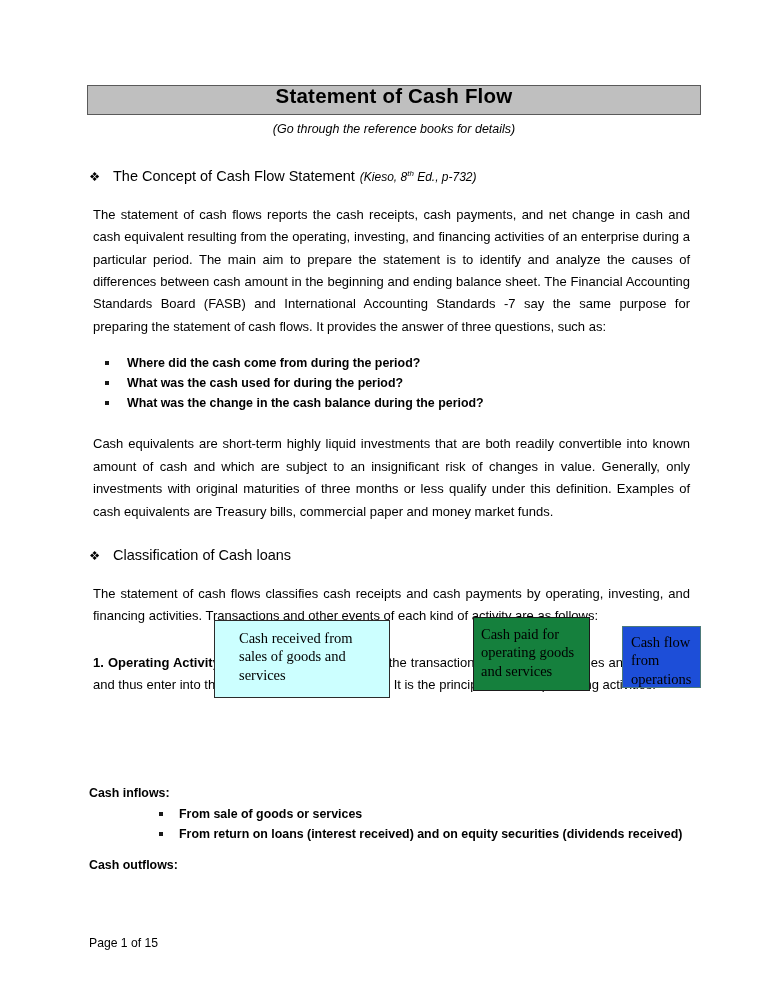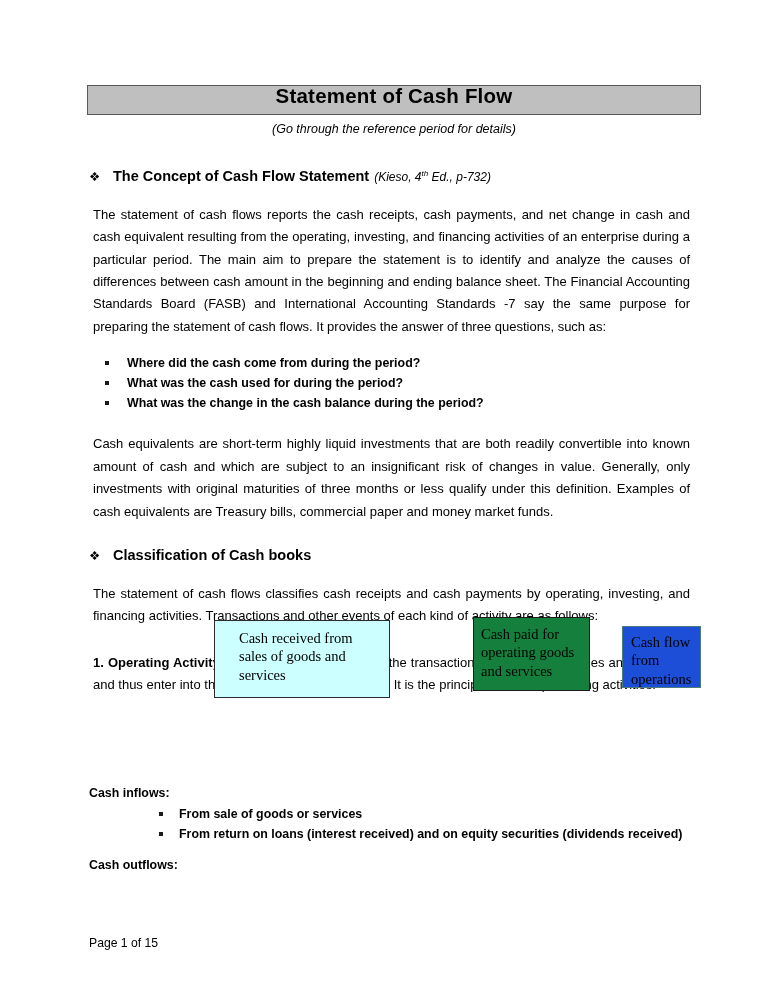--- a/index.html
+++ b/index.html
@@ -74,21 +74,21 @@
   }
   .section-heading .dia {
     display: inline-block;
     width: 24px;
     font-size: 12.5px;
     font-weight: normal;
     line-height: 1;
     flex: none;
   }
   .section-heading .htext {
-    font-weight: bold;
+    font-weight: normal;
   }
   .cite {
     font-weight: normal;
     font-style: italic;
     font-size: 12px;
     margin-left: 5px;
   }
   .cite sup {
     font-size: 8px;
     vertical-align: super;
@@ -200,28 +200,28 @@
   }
 </style>
 </head>
 <body>
 
 <div class="page">
 
   <div class="title-bar">
     <span class="title-bar-text">Statement of Cash Flow</span>
   </div>
-  <div class="subtitle">(Go through the reference period for details)</div>
+  <div class="subtitle">(Go through the reference books for details)</div>
 
   <div class="content">
 
     <div class="section-heading">
       <span class="dia">❖</span>
       <span>
-        <span class="htext">The Concept of Cash Flow Statement</span><span class="cite"><span>(Kieso, 4</span><sup>th</sup><span> Ed., p-732)</span></span>
+        <span class="htext">The Concept of Cash Flow Statement</span><span class="cite"><span>(Kieso, 8</span><sup>th</sup><span> Ed., p-732)</span></span>
       </span>
     </div>
 
     <div class="sp-16"></div>
 
     <p class="body">The statement of cash flows reports the cash receipts, cash payments, and net change in cash and cash equivalent resulting from the operating, investing, and financing activities of an enterprise during a particular period.  The main aim to prepare the statement is to identify and analyze the causes of differences between cash amount in the beginning and ending balance sheet. The Financial Accounting Standards Board (FASB) and International Accounting Standards -7 say the same purpose for preparing the statement of cash flows. It provides the answer of three questions, such as:</p>
 
     <div class="sp-11"></div>
 
     <ul class="sqlist">
@@ -231,21 +231,21 @@
     </ul>
 
     <div class="sp-16"></div>
 
     <p class="body">Cash equivalents are short-term highly liquid investments that are both readily convertible into known amount of cash and which are subject to an insignificant risk of changes in value. Generally, only investments with original maturities of three months or less qualify under this definition. Examples of cash equivalents are Treasury bills, commercial paper and money market funds.</p>
 
     <div class="sp-20"></div>
 
     <div class="section-heading">
       <span class="dia">❖</span>
-      <span class="htext">Classification of Cash books</span>
+      <span class="htext">Classification of Cash loans</span>
     </div>
 
     <div class="sp-16"></div>
 
     <p class="body">The statement of cash flows classifies cash receipts and cash payments by operating, investing, and financing activities. Transactions and other events of each kind of activity are as follows:</p>
 
     <div class="sp-16"></div>
 
     <p class="body"><b>1. Operating Activity:</b><span> Operating activities include the transactions that create revenues and expenses and thus enter into the determination of net income. It is the principal revenue producing activities.</span></p>
 

